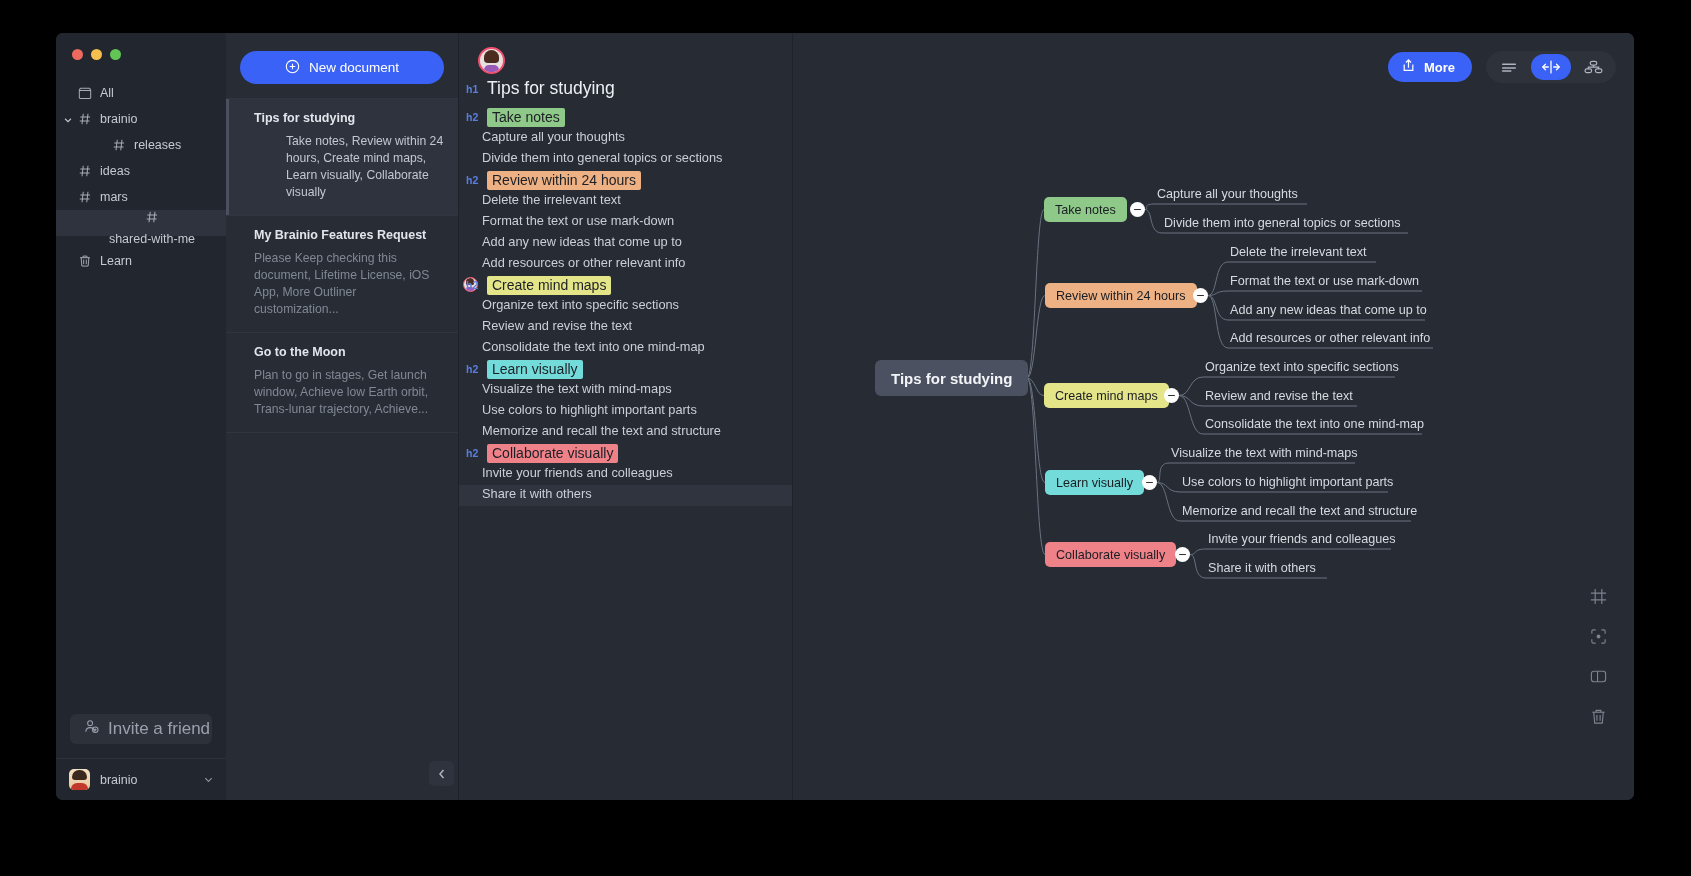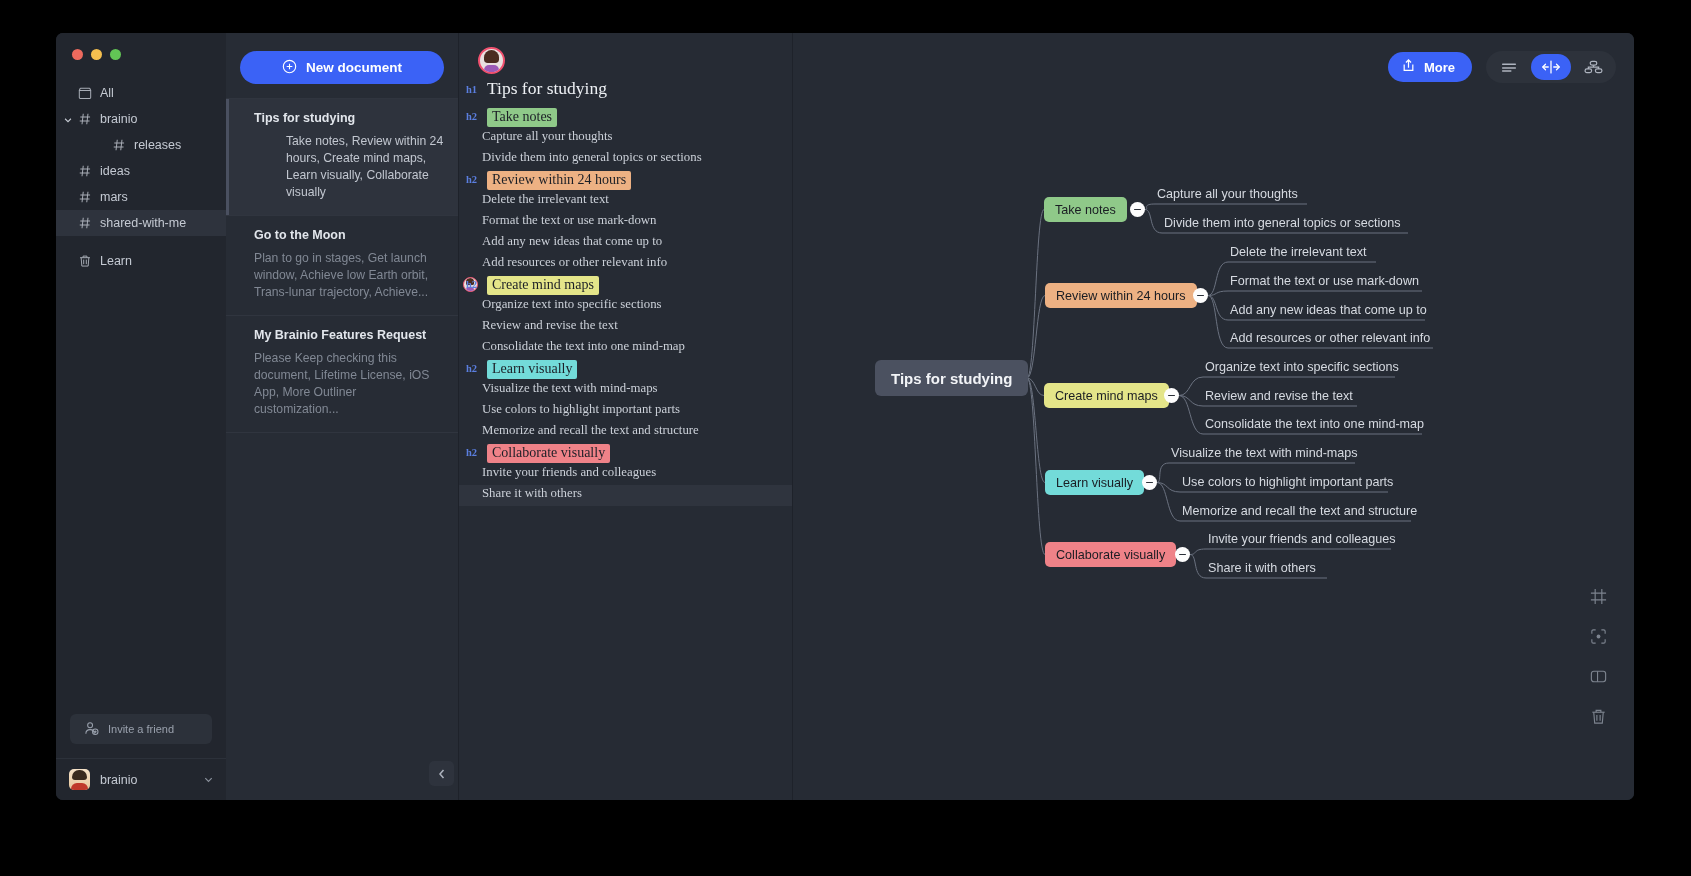--- a/index.html
+++ b/index.html
@@ -43,21 +43,21 @@
   .nav-item {
     display: flex; align-items: center;
     height: 26px;
     padding-left: 22px;
     color: #c5cad3;
     font-size: 12.5px;
     gap: 8px;
     position: relative;
   }
   .nav-item.indent { padding-left: 56px; }
-  .nav-item.selected { background: #2e333d; }
+  .nav-item.selected { background: #2e333d; flex-direction: column; }
   .nav-item .ico { width: 14px; height: 14px; flex: 0 0 14px; opacity: .82; display:flex; align-items:center; justify-content:center;}
   .nav-item .label { white-space: nowrap; }
   .chev-sm {
     position: absolute; left: 7px; top: 50%;
     transform: translateY(-50%);
     width: 10px; height: 10px;
   }
   .nav-gap { height: 12px; }
 
   .sidebar-bottom {
@@ -66,21 +66,21 @@
   }
   .invite-btn {
     margin: 0 14px 14px 14px;
     height: 30px;
     background: #2c313a;
     border-radius: 6px;
     display: flex; align-items: center;
     gap: 9px;
     padding-left: 14px;
     color: #9aa1ad;
-    font-size: 11px;
+    font-size: 17px;
   }
   .user-bar {
     height: 42px;
     border-top: 1px solid #2c313a;
     display: flex; align-items: center;
     padding: 0 12px 0 13px;
     gap: 10px;
   }
   .avatar-sq {
     width: 21px; height: 21px; border-radius: 5px;
@@ -105,21 +105,21 @@
     display: flex; flex-direction: column;
     position: relative;
     border-right: 1px solid #1e222a;
   }
   .newdoc-wrap { padding: 18px 14px 14px 14px; border-bottom: 1px solid #30353f; }
   .newdoc-btn {
     height: 33px; border-radius: 17px;
     background: #3b62f6;
     display: flex; align-items: center; justify-content: center;
     gap: 9px;
-    color: #fff; font-size: 13.5px; font-weight: bold;
+    color: #fff; font-size: 13.5px; font-weight: normal;
   }
   .search-row {
     height: 33px;
     display: flex; align-items: center; gap: 9px;
     padding-left: 14px;
     border-bottom: 1px solid #30353f;
     color: #8b929d; font-size: 12.5px;
   }
   .doc-item {
     padding: 12px 14px 14px 28px;
@@ -141,21 +141,20 @@
     display: flex; align-items: center; justify-content: center;
   }
 
   
   .outliner {
     width: 334px; flex: 0 0 334px;
     background: #262b34;
     padding: 42px 0 0 0;
     position: relative;
     border-right: 1px solid #1e222a;
-    font-family: Liberation Serif, serif;
   }
   .avatar-top {
     position: absolute; left: 19px; top: 14px;
     width: 27px; height: 27px;
   }
   .av-face {
     width: 27px; height: 27px; border-radius: 50%;
     background: #e8e0df;
     border: 2px solid #f0506e;
     position: relative; overflow: hidden;
@@ -393,26 +392,26 @@
         </span>
         <span>New document</span>
       </div>
     </div>
     <div id="doc-items">
         <div class="doc-item selected">
           <div class="doc-title">Tips for studying</div>
           <div class="doc-snippet">Take notes, Review within 24 hours, Create mind maps, Learn visually, Collaborate visually</div>
         </div>
         <div class="doc-item">
+          <div class="doc-title">My Brainio Features Request</div>
+          <div class="doc-snippet">Please Keep checking this document, Lifetime License, iOS App, More Outliner customization...</div>
+        </div>
+        <div class="doc-item">
           <div class="doc-title">Go to the Moon</div>
           <div class="doc-snippet">Plan to go in stages, Get launch window, Achieve low Earth orbit, Trans-lunar trajectory, Achieve...</div>
-        </div>
-        <div class="doc-item">
-          <div class="doc-title">My Brainio Features Request</div>
-          <div class="doc-snippet">Please Keep checking this document, Lifetime License, iOS App, More Outliner customization...</div>
         </div>
       </div>
     <div class="collapse-btn">
       <svg width="12" height="12" viewBox="0 0 12 12" fill="none" stroke="#aeb4bf" stroke-width="1.5">
         <path d="M7.5 2L4 6l3.5 4"></path>
       </svg>
     </div>
   </div>
 
   <div class="outliner">

